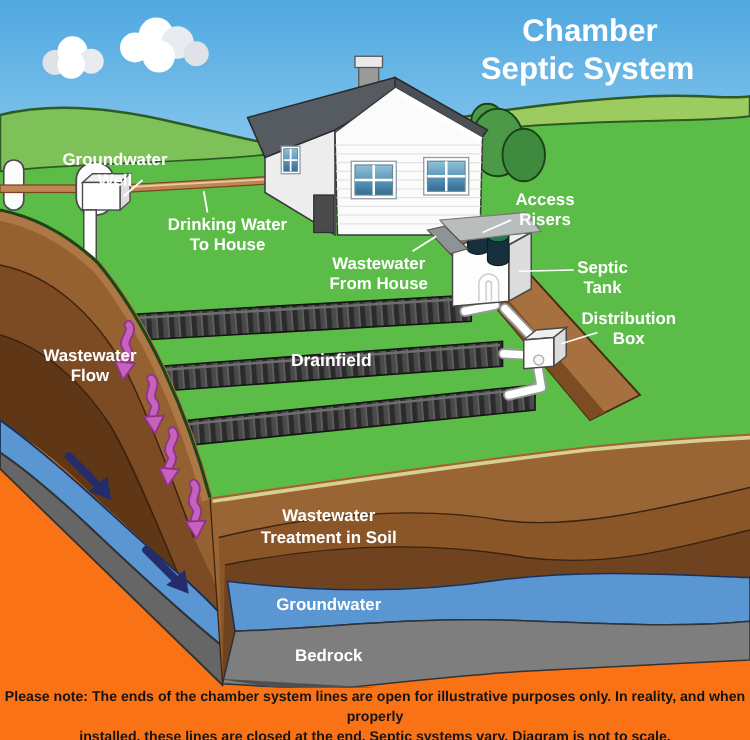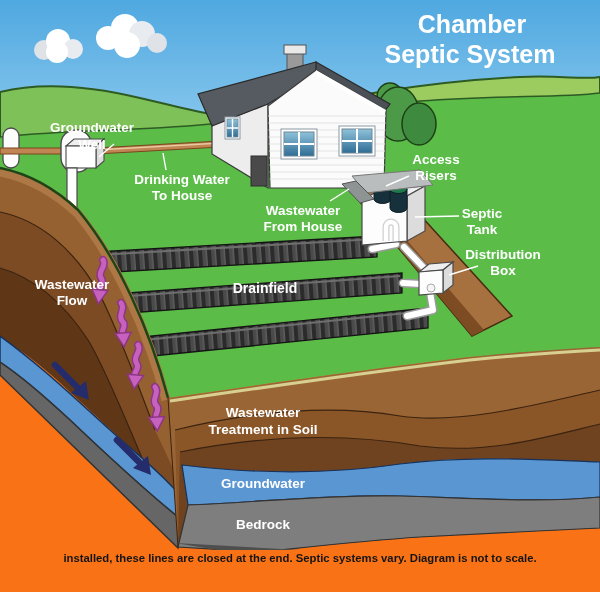--- a/index.html
+++ b/index.html
@@ -269,15 +269,16 @@
   <text class="lbl" x="72" y="289" font-size="13.5" text-anchor="middle">Wastewater</text>
   <text class="lbl" x="72" y="305" font-size="13.5" text-anchor="middle">Flow</text>
   <text class="lbl" x="265" y="293" font-size="14" text-anchor="middle">Drainfield</text>
   <text class="lbl" x="263" y="417" font-size="13.5" text-anchor="middle">Wastewater</text>
   <text class="lbl" x="263" y="434" font-size="13.5" text-anchor="middle">Treatment in Soil</text>
   <text class="lbl" x="263" y="488" font-size="13.5" text-anchor="middle">Groundwater</text>
   <text class="lbl" x="263" y="529" font-size="13.5" text-anchor="middle">Bedrock</text>
 </svg>
 
 <div class="footnote">
+  <div>Please note: The ends of the chamber system lines are open for illustrative purposes only. In reality, and when properly</div>
   <div>installed, these lines are closed at the end. Septic systems vary. Diagram is not to scale.</div>
 </div>
 </div>
 
 </body></html>

